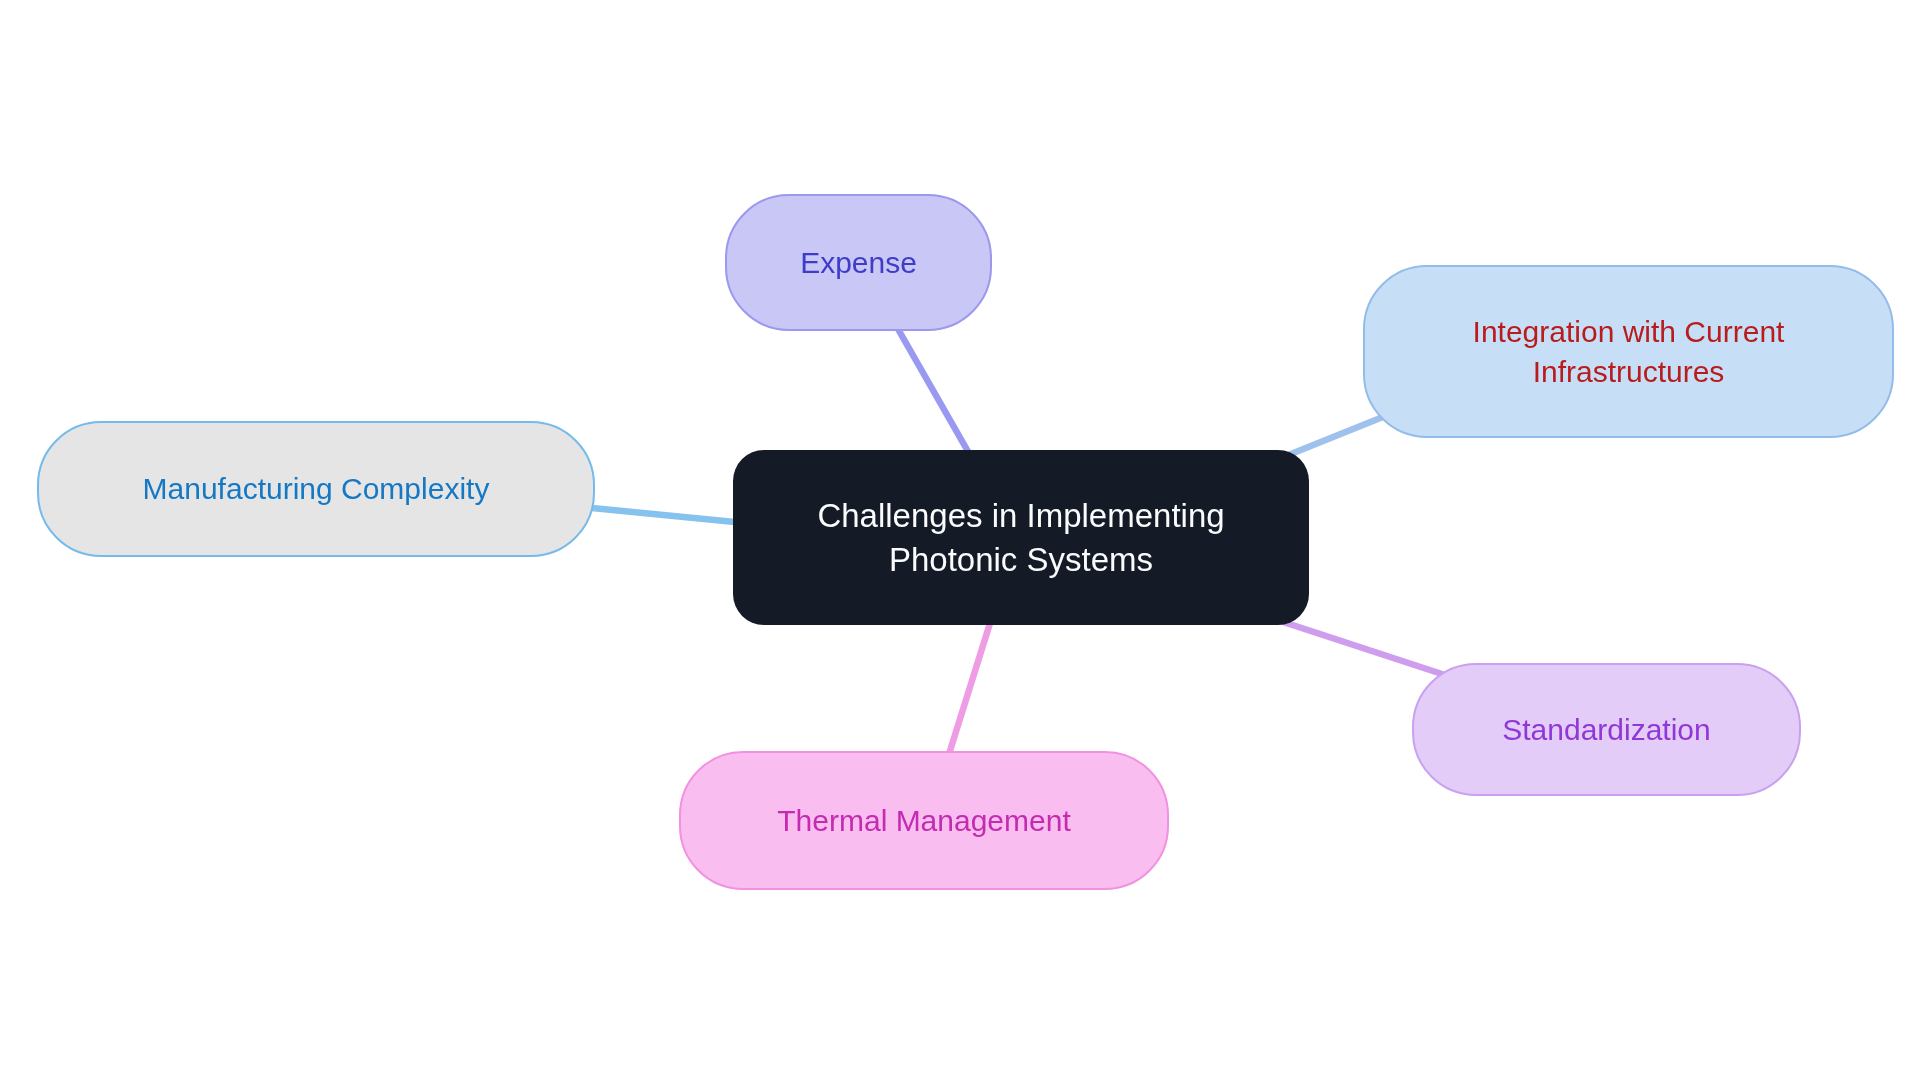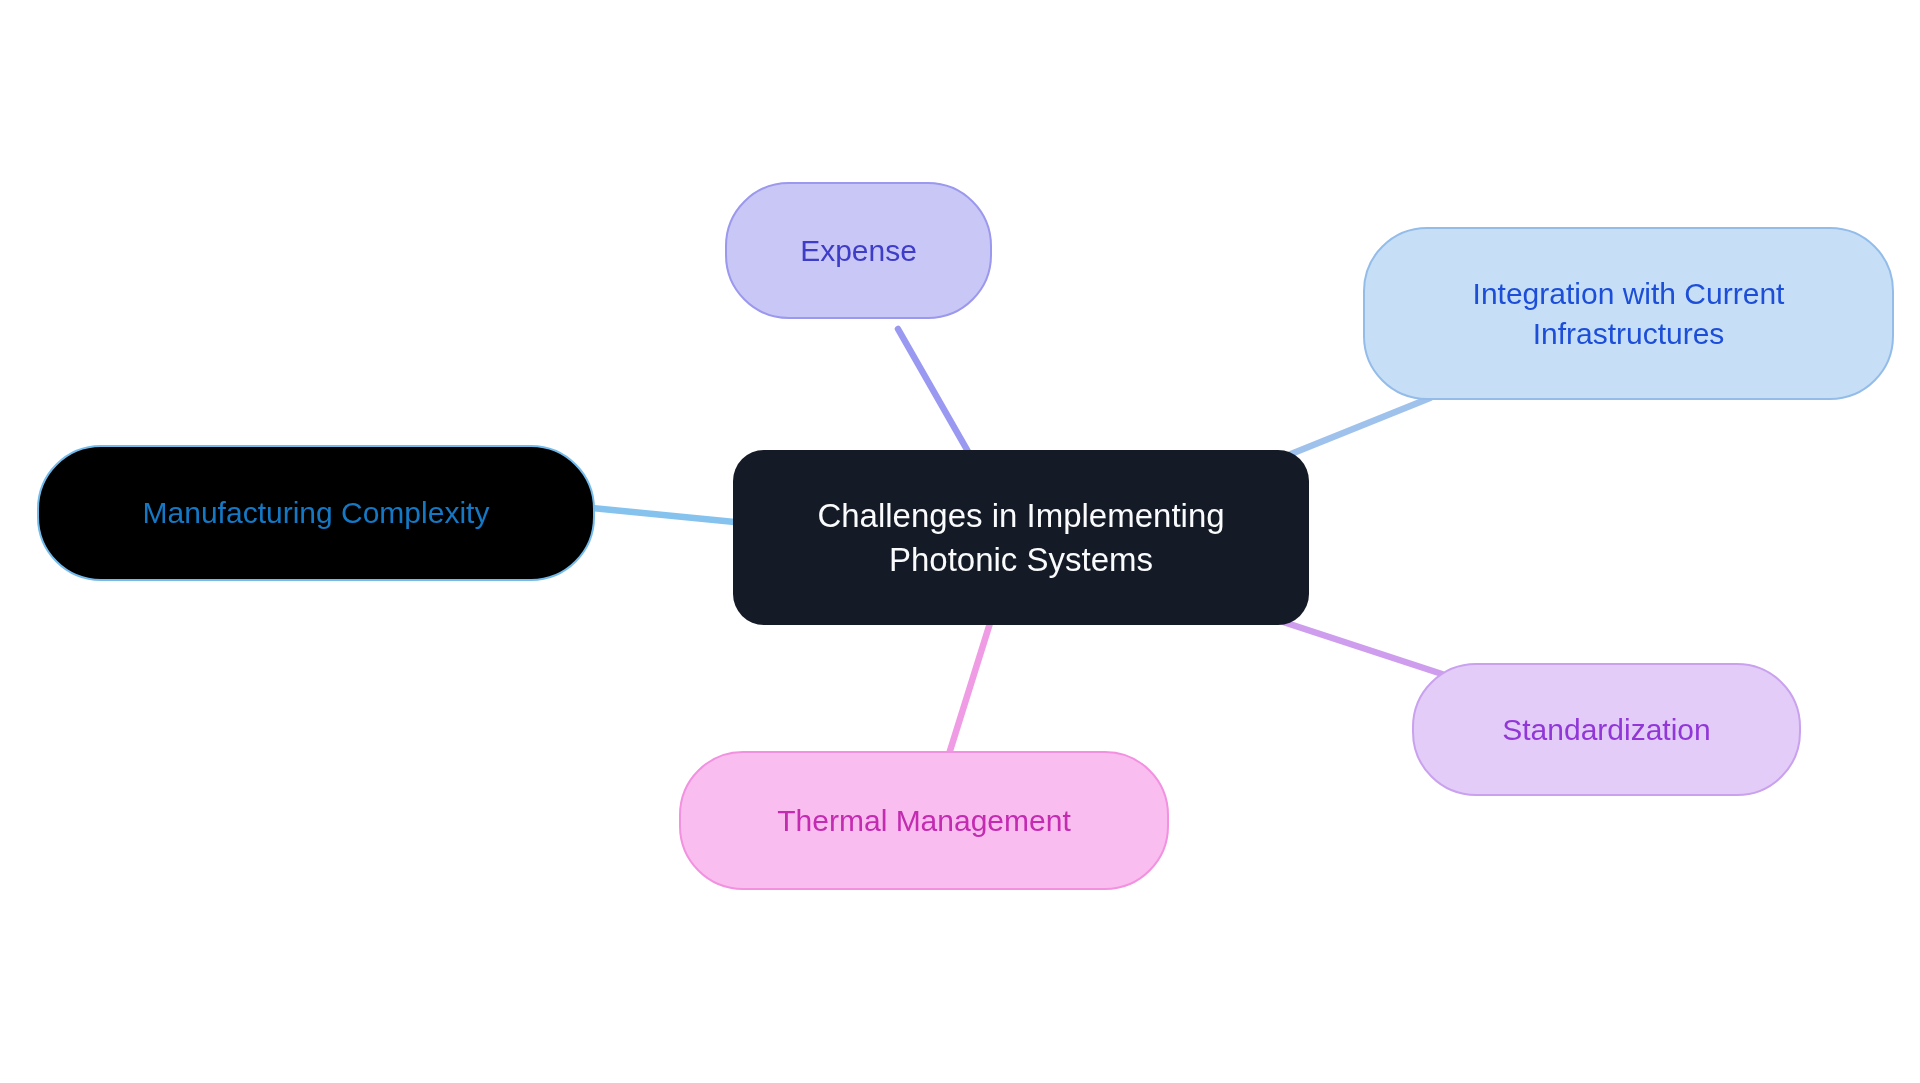--- a/index.html
+++ b/index.html
@@ -33,21 +33,21 @@
   .node .label { display: block; padding: 0 36px; }
   
   #node-center {
     left: 733px; top: 450px;
     width: 576px; height: 175px;
     border-radius: 31px;
     font-size: 33px;
   }
   
   .branch { border: 2.5px solid transparent; font-size: 30px; }
-  #node-expense        { left: 725px;  top: 182px; width: 267px; height: 137px; }
+  #node-expense        { left: 725px;  top: 194px; width: 267px; height: 137px; }
   #node-integration    { left: 1363px; top: 227px; width: 531px; height: 173px; }
   #node-manufacturing  { left: 37px;   top: 421px; width: 558px; height: 136px; }
   #node-thermal        { left: 679px;  top: 751px; width: 490px; height: 139px; }
   #node-standardization{ left: 1412px; top: 663px; width: 389px; height: 133px; }
 </style>
 </head>
 <body style="background: rgb(255, 255, 255);">
 
 <div class="canvas">
 
@@ -60,25 +60,25 @@
   </svg>
 
   <div class="node" id="node-center" style="background: rgb(21, 27, 38); color: rgb(250, 251, 252);">
     <span class="label">Challenges in Implementing Photonic Systems</span>
   </div>
 
   <div class="node branch" id="node-expense" style="background: rgb(201, 199, 245); border-color: rgb(155, 152, 238); color: rgb(62, 61, 200);">
     <span class="label">Expense</span>
   </div>
 
-  <div class="node branch" id="node-integration" style="background: rgb(198, 223, 247); border-color: rgb(148, 188, 233); color: #1d4ed8;">
+  <div class="node branch" id="node-integration" style="background: rgb(198, 223, 247); border-color: rgb(148, 188, 233); color: #b91c1c; margin-top: 38px;">
     <span class="label">Integration with Current Infrastructures</span>
   </div>
 
-  <div class="node branch" id="node-manufacturing" style="background: #000000; border-color: rgb(116, 187, 235); color: rgb(20, 120, 196); margin-top: 24px;">
+  <div class="node branch" id="node-manufacturing" style="background: #e5e5e5; border-color: rgb(116, 187, 235); color: rgb(20, 120, 196);">
     <span class="label">Manufacturing Complexity</span>
   </div>
 
   <div class="node branch" id="node-standardization" style="background: rgb(227, 204, 247); border-color: rgb(201, 161, 238); color: rgb(145, 55, 216);">
     <span class="label">Standardization</span>
   </div>
 
   <div class="node branch" id="node-thermal" style="background: rgb(249, 189, 240); border-color: rgb(242, 145, 224); color: rgb(195, 43, 176);">
     <span class="label">Thermal Management</span>
   </div>

